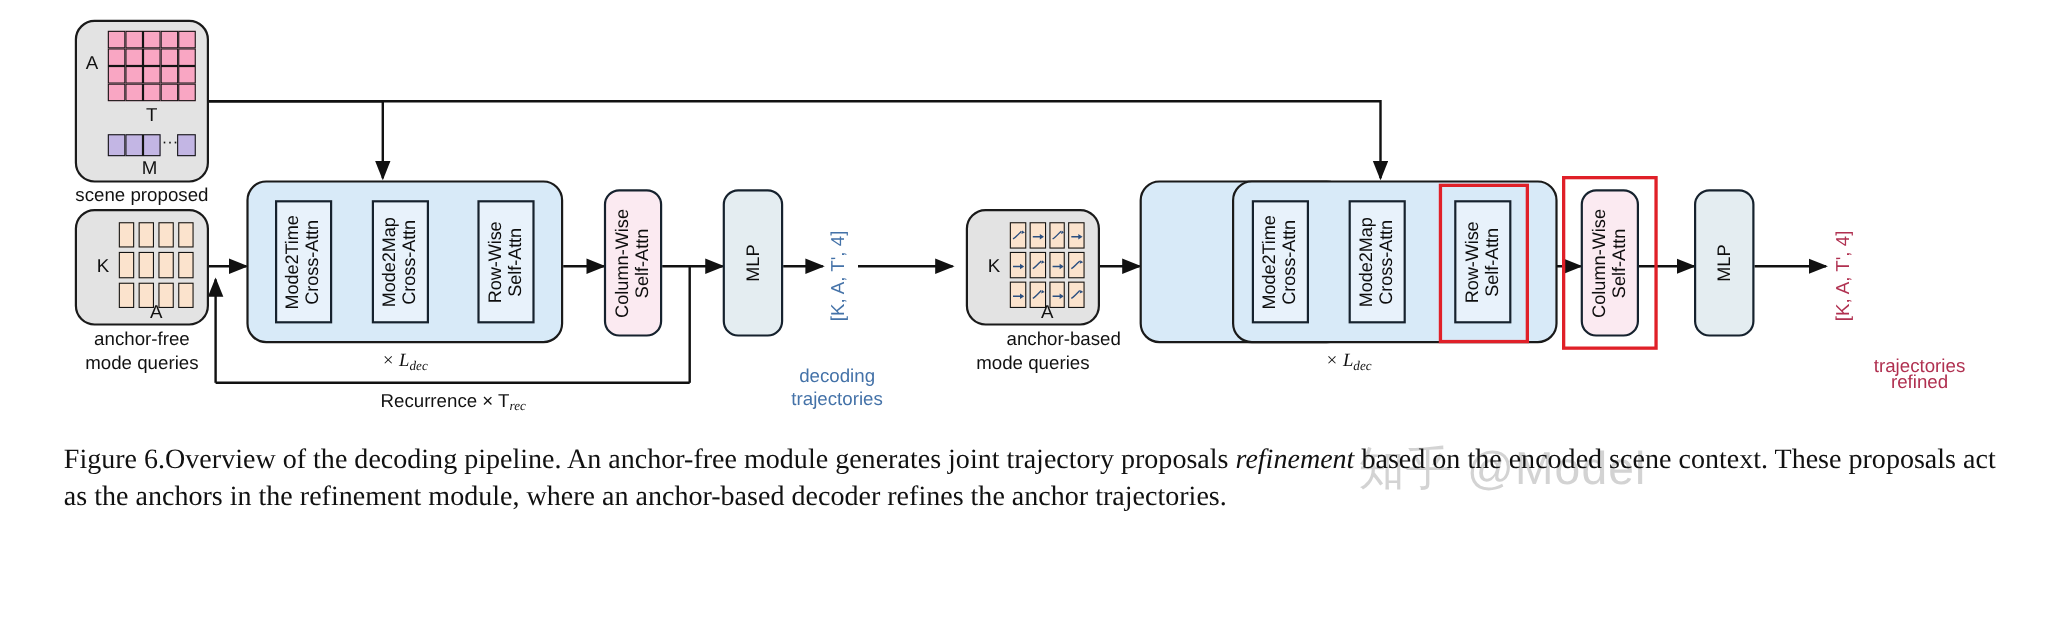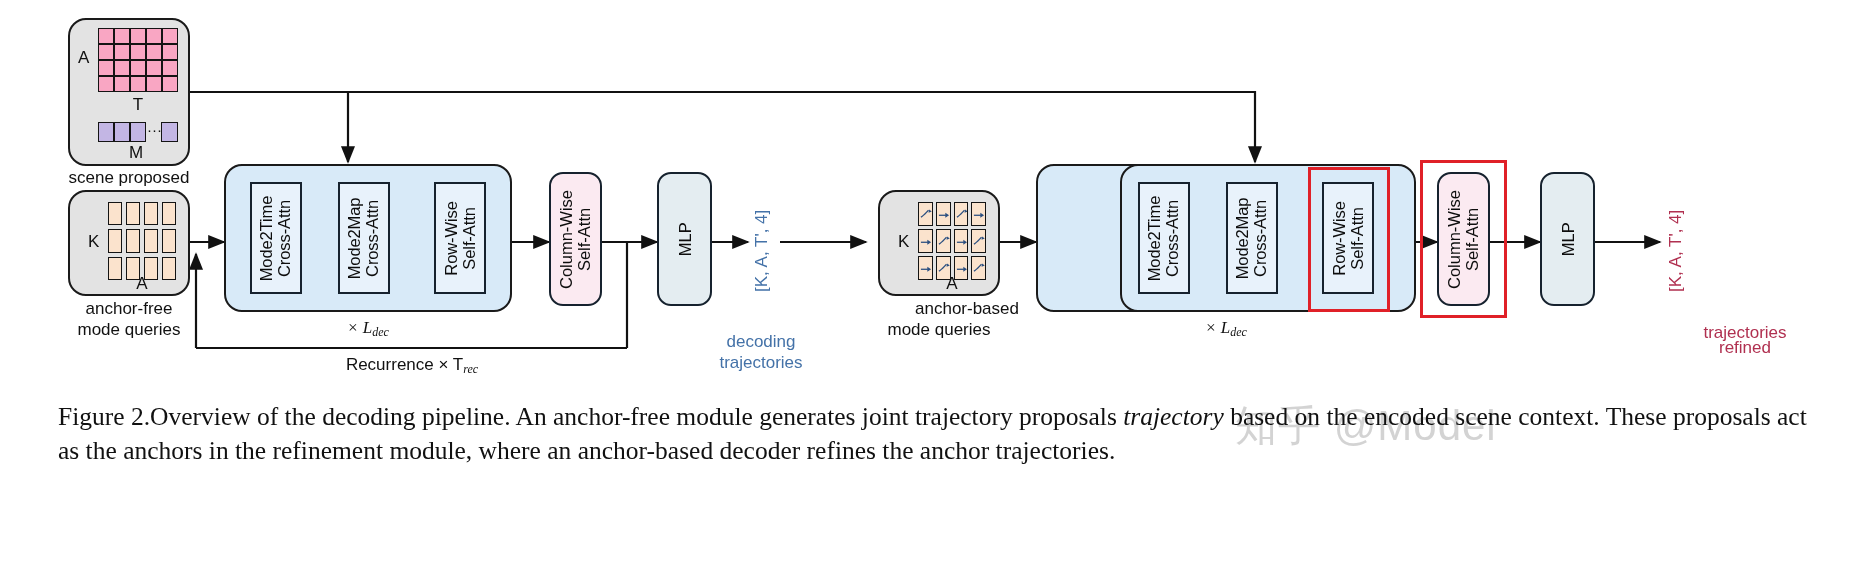--- a/index.html
+++ b/index.html
@@ -336,16 +336,16 @@
   <div class="lbl-c lbl-red" style="left:1745px;top:302px;margin-top:36px;">refined</div>
   <div class="lbl-c lbl-red" style="left:1745px;top:323px;">trajectories</div>
 
   <div class="lbl-c" style="left:412px;top:355px;">
     <span>Recurrence × T</span><span class="sub">rec</span>
   </div>
 
   <div class="watermark">知乎 @Model</div>
 
   <div class="caption">
-    <span>Figure 2.</span><span>Overview of the decoding pipeline. An anchor-free module generates joint trajectory proposals </span><i>trajectory</i><span> based on the encoded scene context. These proposals act as the anchors in the refinement module, where an anchor-based decoder refines the anchor trajectories.</span>
+    <span>Figure 6.</span><span>Overview of the decoding pipeline. An anchor-free module generates joint trajectory proposals </span><i>refinement</i><span> based on the encoded scene context. These proposals act as the anchors in the refinement module, where an anchor-based decoder refines the anchor trajectories.</span>
   </div>
 
 </div>
 
 </body></html>

